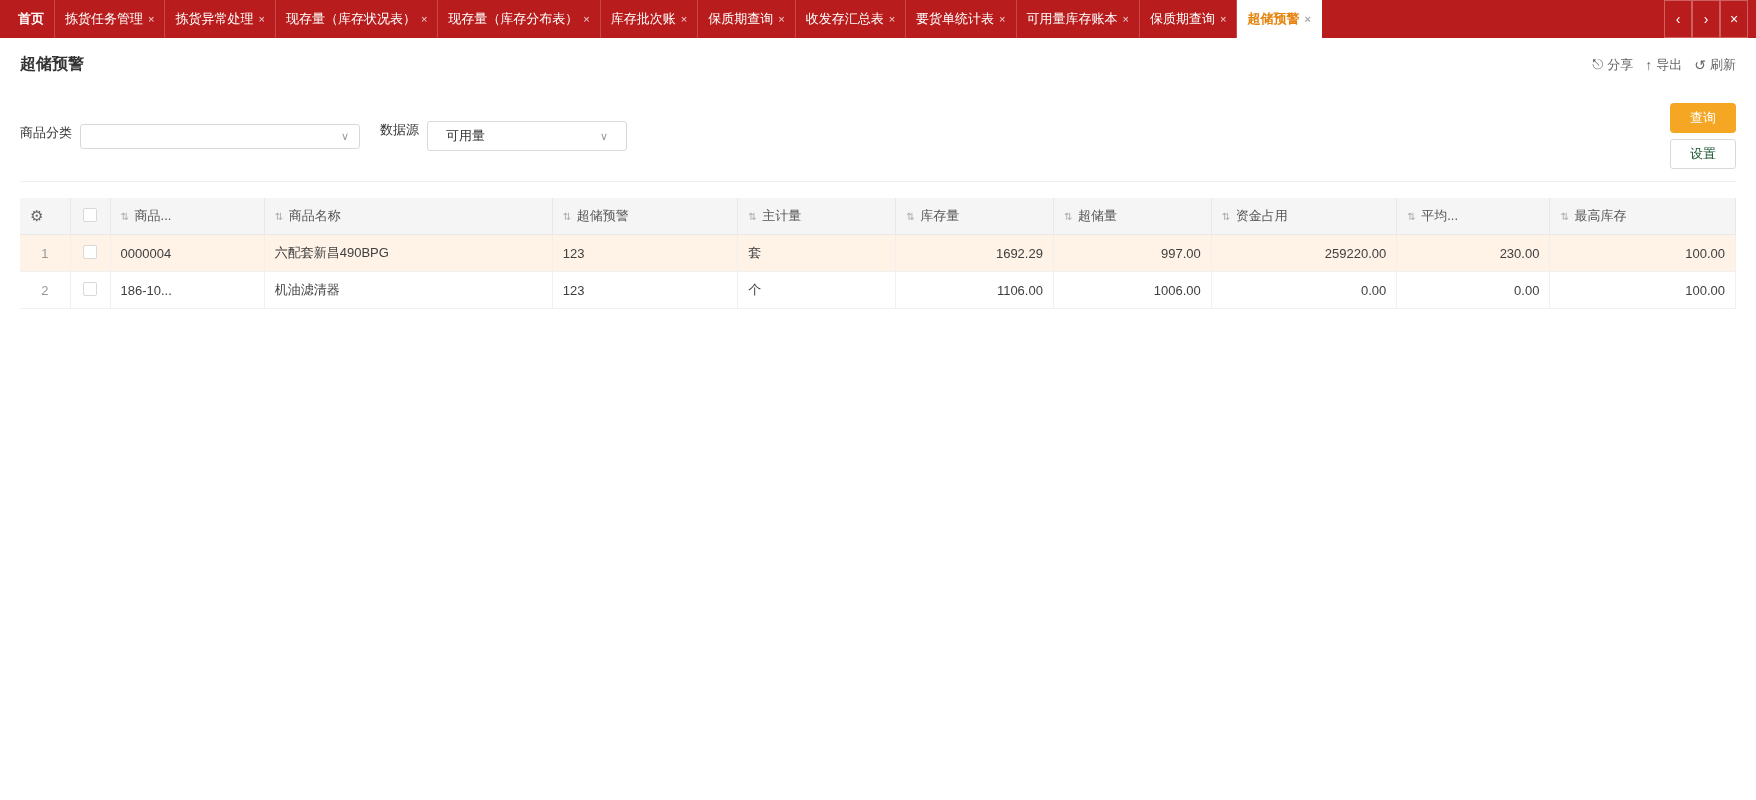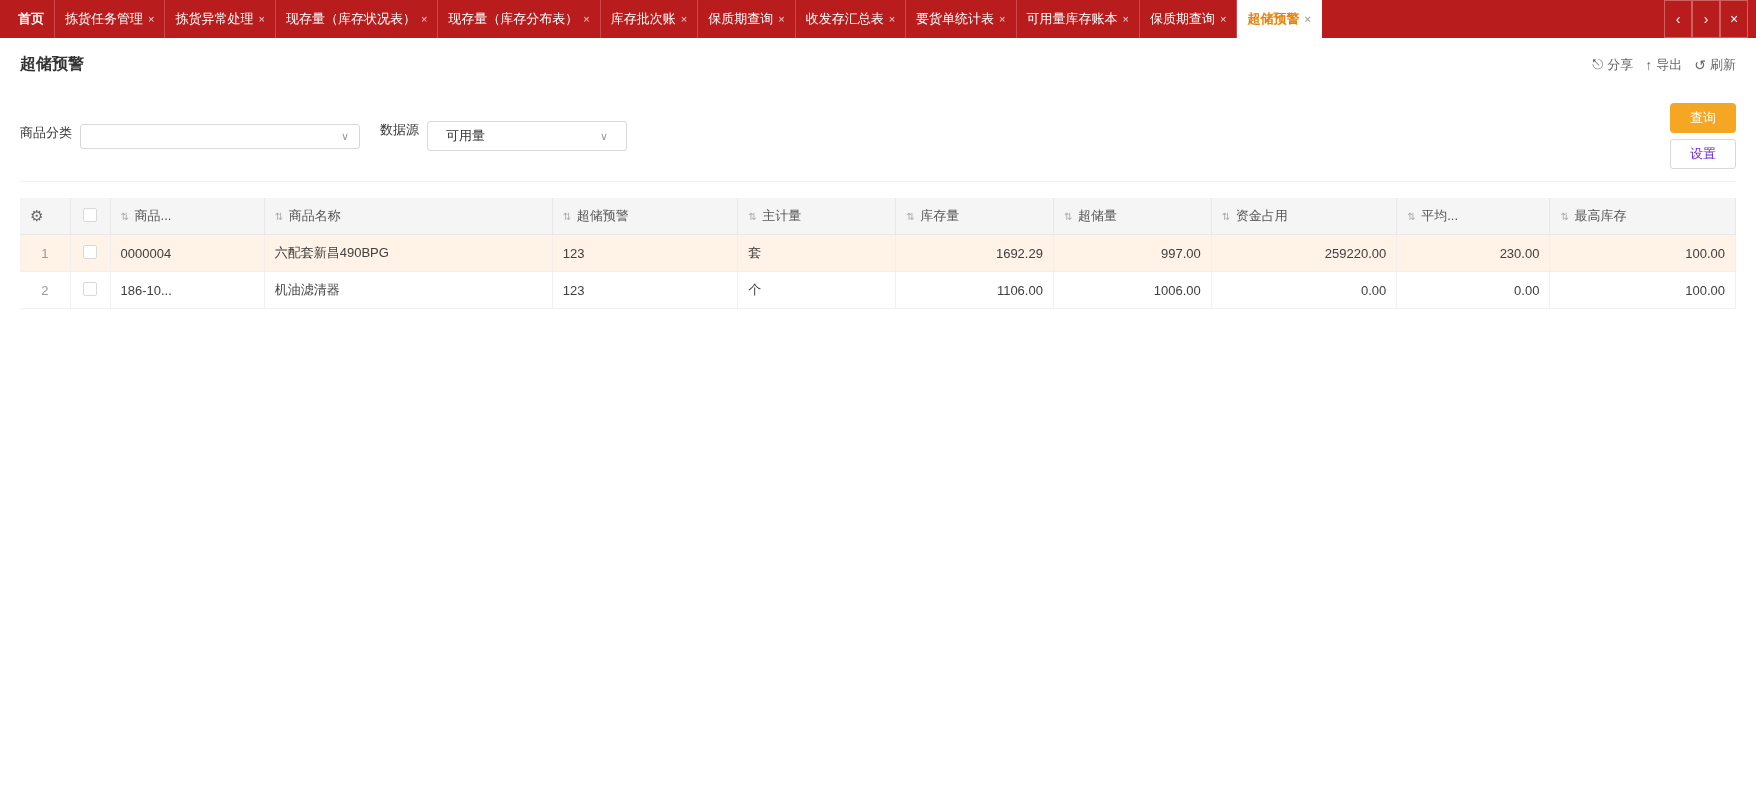--- a/index.html
+++ b/index.html
@@ -142,21 +142,21 @@
       color: #fff;
       border: none;
       border-radius: 4px;
       padding: 6px 20px;
       cursor: pointer;
       font-size: 13px;
     }
 
     .btn-settings {
       background: #fff;
-      color: #6d28d9;
+      color: #14532d;
       border: 1px solid #d9d9d9;
       border-radius: 3px;
       padding: 5px 16px;
       cursor: pointer;
       font-size: 13px;
     }
 
     .filter-buttons {
       display: flex;
       flex-direction: column;

